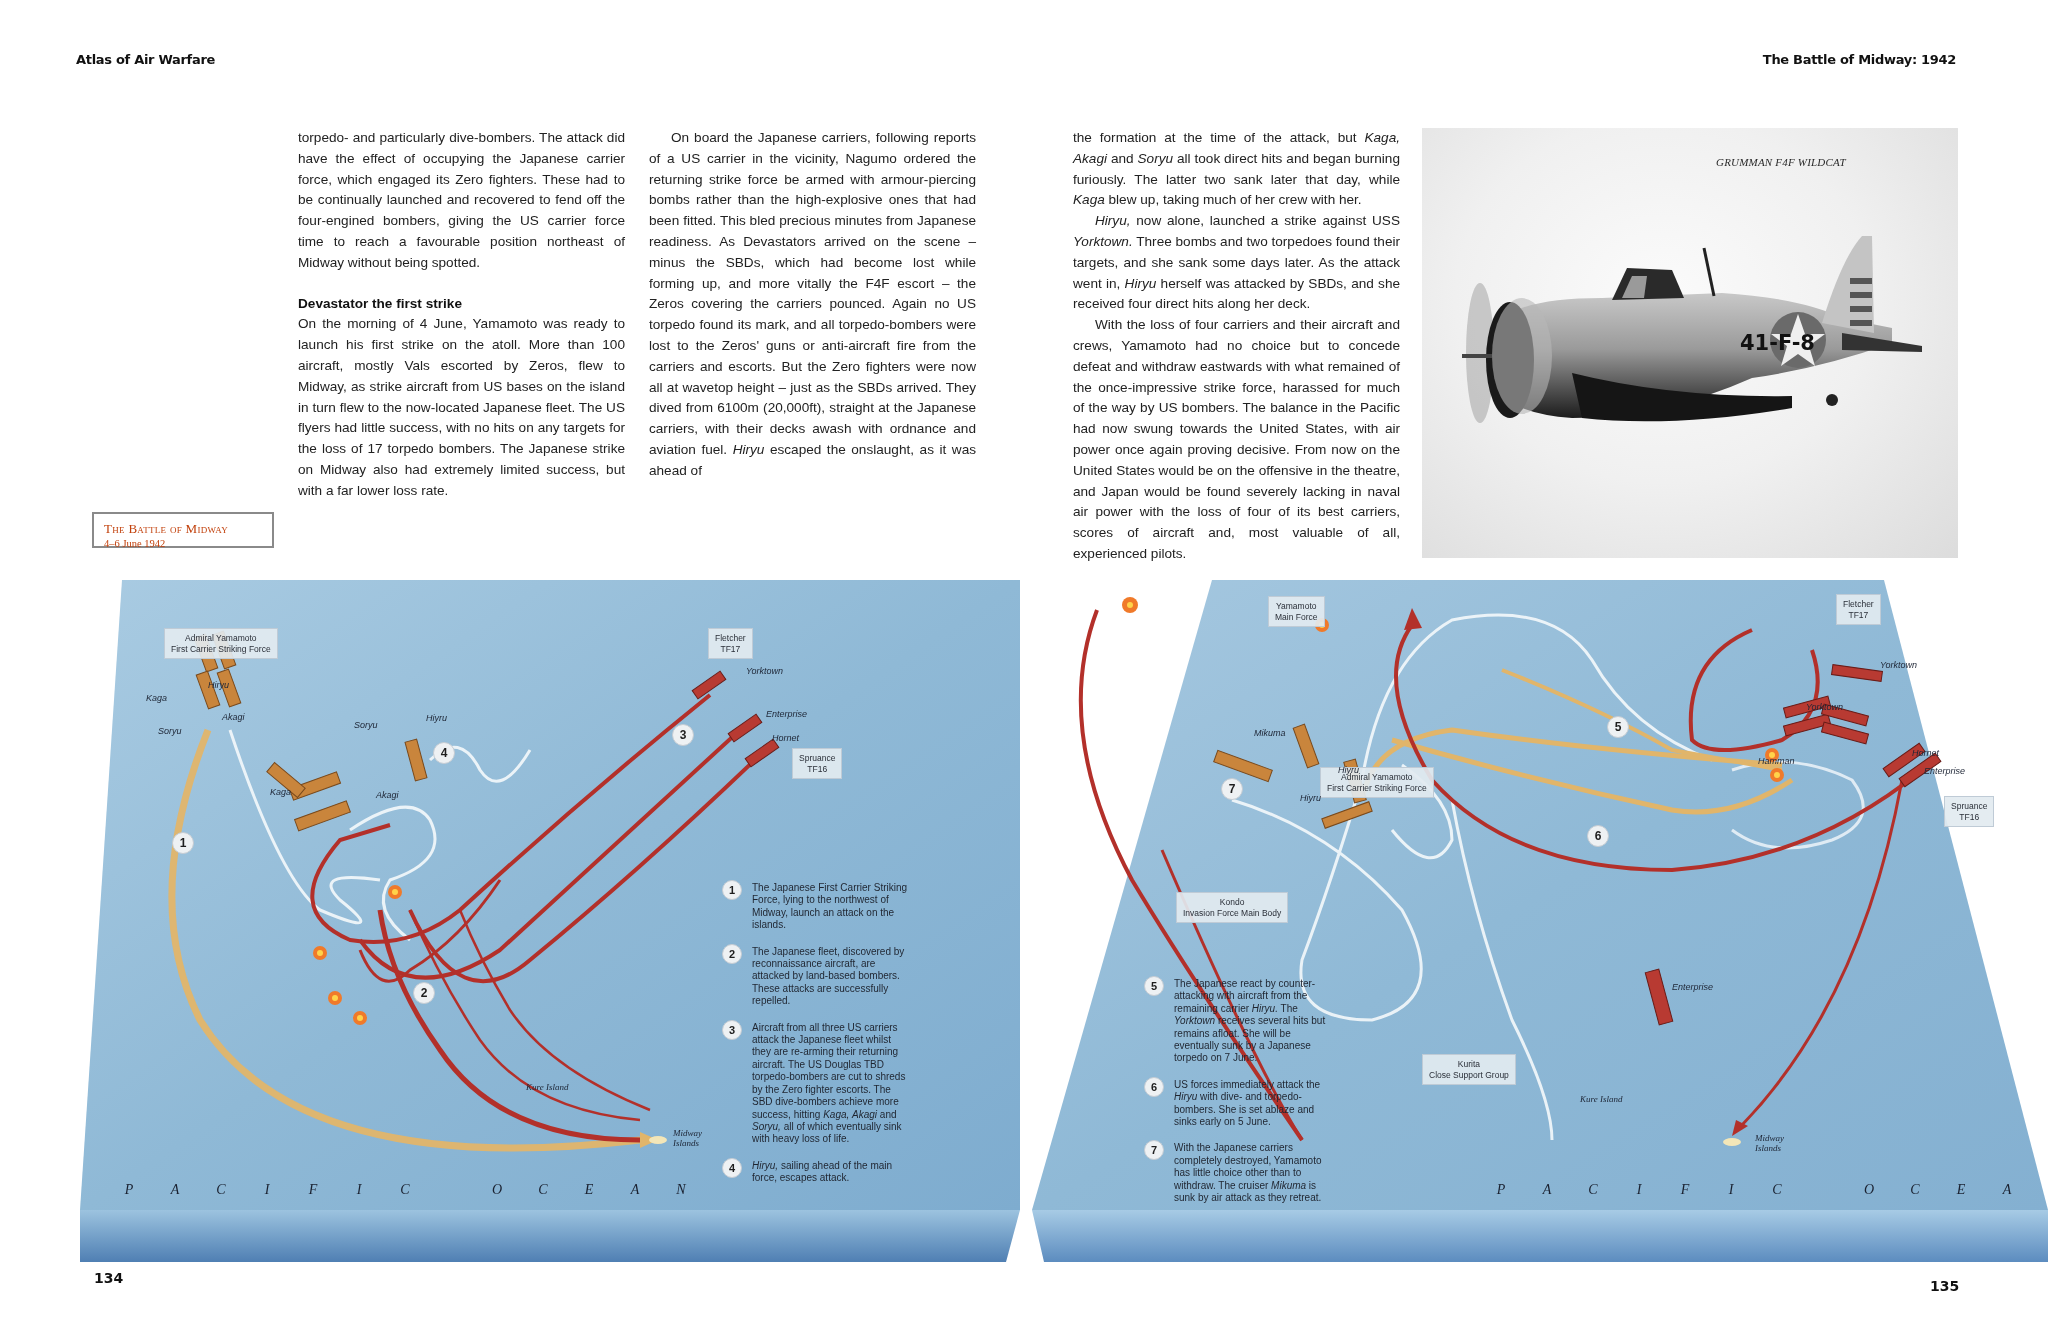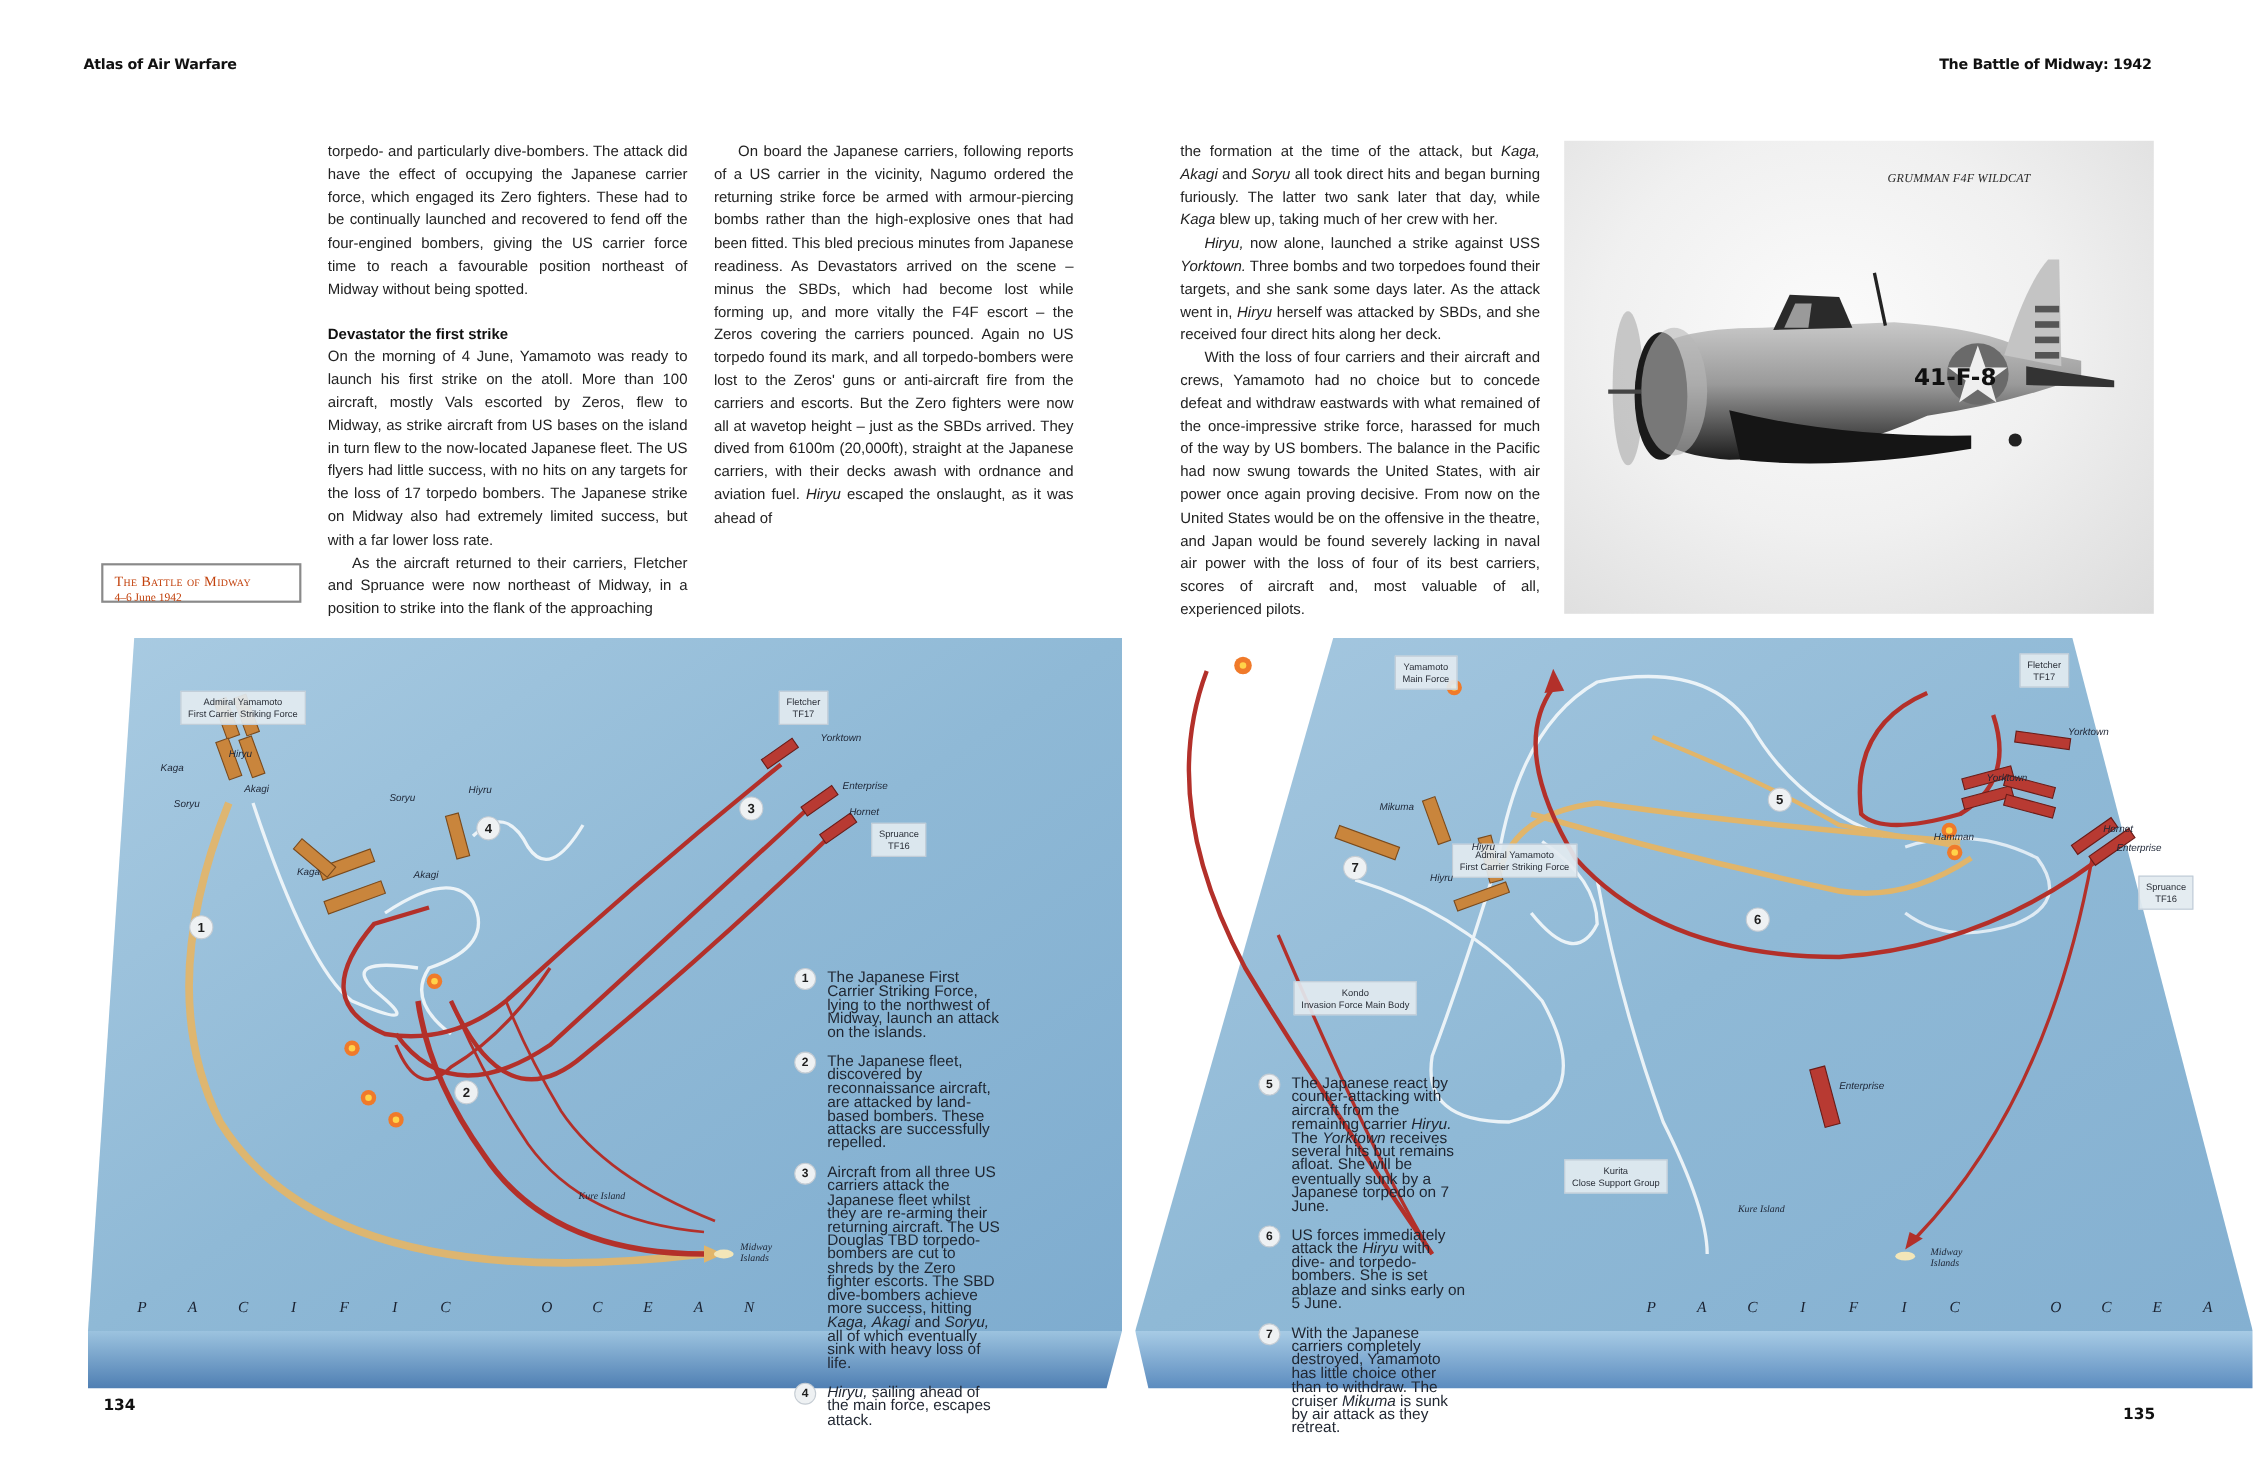--- a/index.html
+++ b/index.html
@@ -39,33 +39,32 @@
   .map-label { position: absolute; background: rgba(226, 234, 240, 0.92); border: 1px solid #bfcbd6; font-size: 8.5px; line-height: 10.5px; text-align: center; color: #2a2f38; padding: 4px 6px; white-space: pre-line; margin-left: 28px; }
   .ship-label { position: absolute; font-size: 9px; font-style: italic; color: #1d2535; white-space: nowrap; }
   .geo-label { position: absolute; font-family: "Liberation Serif", serif; font-style: italic; font-size: 9px; line-height: 10px; color: #1d2535; white-space: pre-line; }
   .ocean-label { position: absolute; font-family: "Liberation Serif", serif; font-style: italic; font-size: 14px; color: #1a2130; letter-spacing: 0; white-space: nowrap; }
   .ocean-label span { display: inline-block; width: 46px; text-align: center; }
   .badge { position: absolute; width: 22px; height: 22px; border-radius: 50%; background: #eef1f3; border: 1px solid #c5ccd3; font-weight: bold; font-size: 12px; line-height: 20px; text-align: center; color: #1e1e1e; }
 
   .legend { position: absolute; width: 188px; }
   .legend-item { position: relative; padding-left: 30px; margin-bottom: 14px; }
   .legend-item .badge { left: 0; top: -2px; width: 20px; height: 20px; font-size: 11px; line-height: 18px; }
-  .legend-text { font-size: 14px; line-height: 12.4px; color: #1f2530; }
+  .legend-text { font-size: 10px; line-height: 12.4px; color: #1f2530; }
 </style>
 </head>
 <body>
 
 <div class="running-head left">Atlas of Air Warfare</div>
 <div class="running-head right">The Battle of Midway: 1942</div>
 
 <div class="col col1">
   <p>torpedo- and particularly dive-bombers. The attack did have the effect of occupying the Japanese carrier force, which engaged its Zero fighters. These had to be continually launched and recovered to fend off the four-engined bombers, giving the US carrier force time to reach a favourable position northeast of Midway without being spotted.</p>
   <h3>Devastator the first strike</h3>
   <p>On the morning of 4 June, Yamamoto was ready to launch his first strike on the atoll. More than 100 aircraft, mostly Vals escorted by Zeros, flew to Midway, as strike aircraft from US bases on the island in turn flew to the now-located Japanese fleet. The US flyers had little success, with no hits on any targets for the loss of 17 torpedo bombers. The Japanese strike on Midway also had extremely limited success, but with a far lower loss rate.</p>
-  <p class="indent">As the aircraft returned to their carriers, Fletcher and Spruance were now northeast of Midway, in a position to strike into the flank of the approaching</p>
 </div>
 
 <div class="col col2">
   <p class="indent"><span>On board the Japanese carriers, following reports of a US carrier in the vicinity, Nagumo ordered the returning strike force be armed with armour-piercing bombs rather than the high-explosive ones that had been fitted. This bled precious minutes from Japanese readiness. As Devastators arrived on the scene – minus the SBDs, which had become lost while forming up, and more vitally the F4F escort – the Zeros covering the carriers pounced. Again no US torpedo found its mark, and all torpedo-bombers were lost to the Zeros' guns or anti-aircraft fire from the carriers and escorts. But the Zero fighters were now all at wavetop height – just as the SBDs arrived. They dived from 6100m (20,000ft), straight at the Japanese carriers, with their decks awash with ordnance and aviation fuel.</span> <i>Hiryu</i><span> escaped the onslaught, as it was ahead of</span></p>
 </div>
 
 <div class="col col3">
   <p><span>the formation at the time of the attack, but </span><i>Kaga,</i> <i>Akagi</i><span> and </span><i>Soryu</i><span> all took direct hits and began burning furiously. The latter two sank later that day, while </span><i>Kaga</i><span> blew up, taking much of her crew with her.</span></p>
   <p class="indent"><i>Hiryu,</i><span> now alone, launched a strike against USS </span><i>Yorktown.</i><span> Three bombs and two torpedoes found their targets, and she sank some days later. As the attack went in, </span><i>Hiryu</i><span> herself was attacked by SBDs, and she received four direct hits along her deck.</span></p>
   <p class="indent">With the loss of four carriers and their aircraft and crews, Yamamoto had no choice but to concede defeat and withdraw eastwards with what remained of the once-impressive strike force, harassed for much of the way by US bombers. The balance in the Pacific had now swung towards the United States, with air power once again proving decisive. From now on the United States would be on the offensive in the theatre, and Japan would be found severely lacking in naval air power with the loss of four of its best carriers, scores of aircraft and, most valuable of all, experienced pilots.</p>

